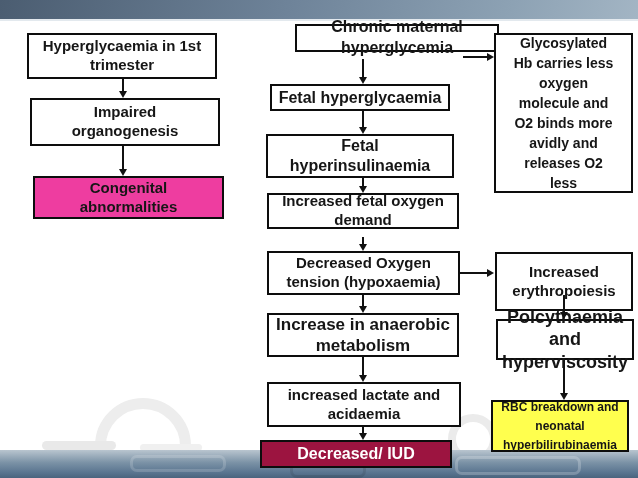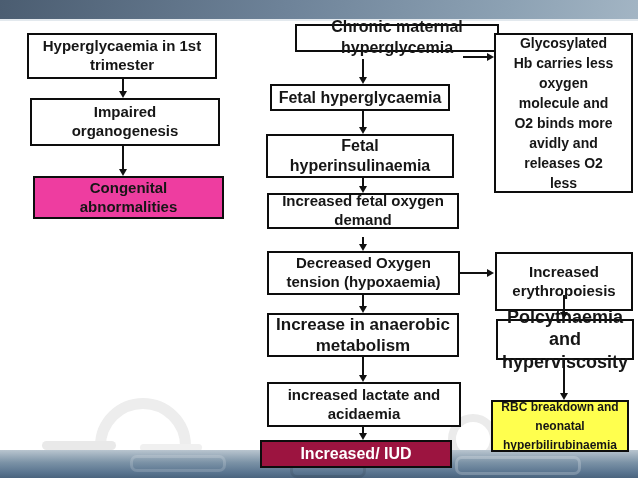--- a/index.html
+++ b/index.html
@@ -99,21 +99,21 @@
   <div class="box b-fetalins">Fetal
 hyperinsulinaemia</div>
   <div class="box b-oxdemand">Increased fetal oxygen
 demand</div>
   <div class="box b-decox">Decreased Oxygen
 tension (hypoxaemia)</div>
   <div class="box b-anaerobic">Increase in anaerobic
 metabolism</div>
   <div class="box b-lactate">increased lactate and
 acidaemia</div>
-  <div class="box b-abortion">Increased/ IUD</div>
+  <div class="box b-abortion">Decreased/ IUD</div>
 
   <div class="box b-glyco">Glycosylated
 Hb carries less
 oxygen
 molecule and
 O2 binds more
 avidly and
 releases O2
 less</div>
   <div class="box b-erythro">Increased

